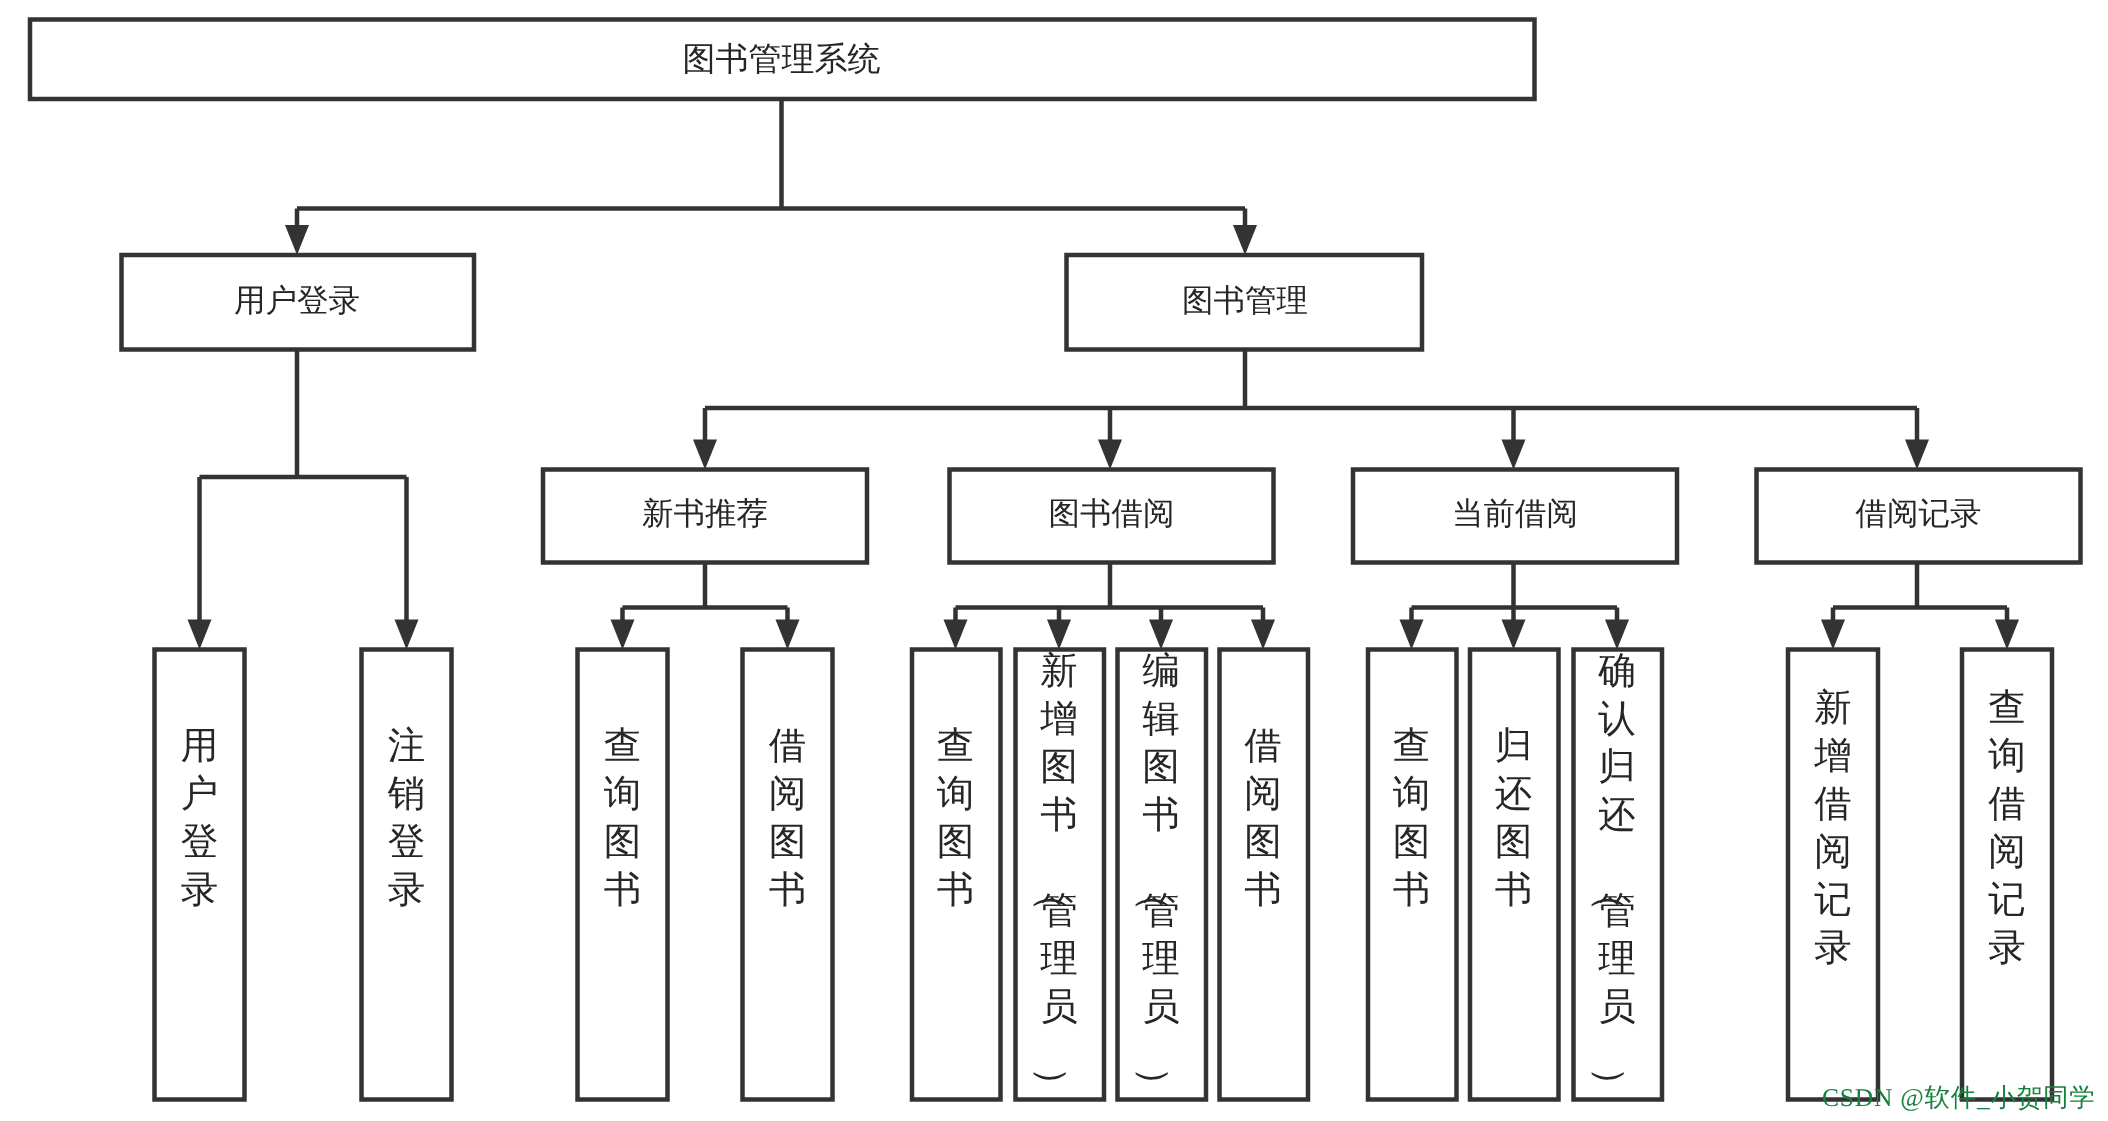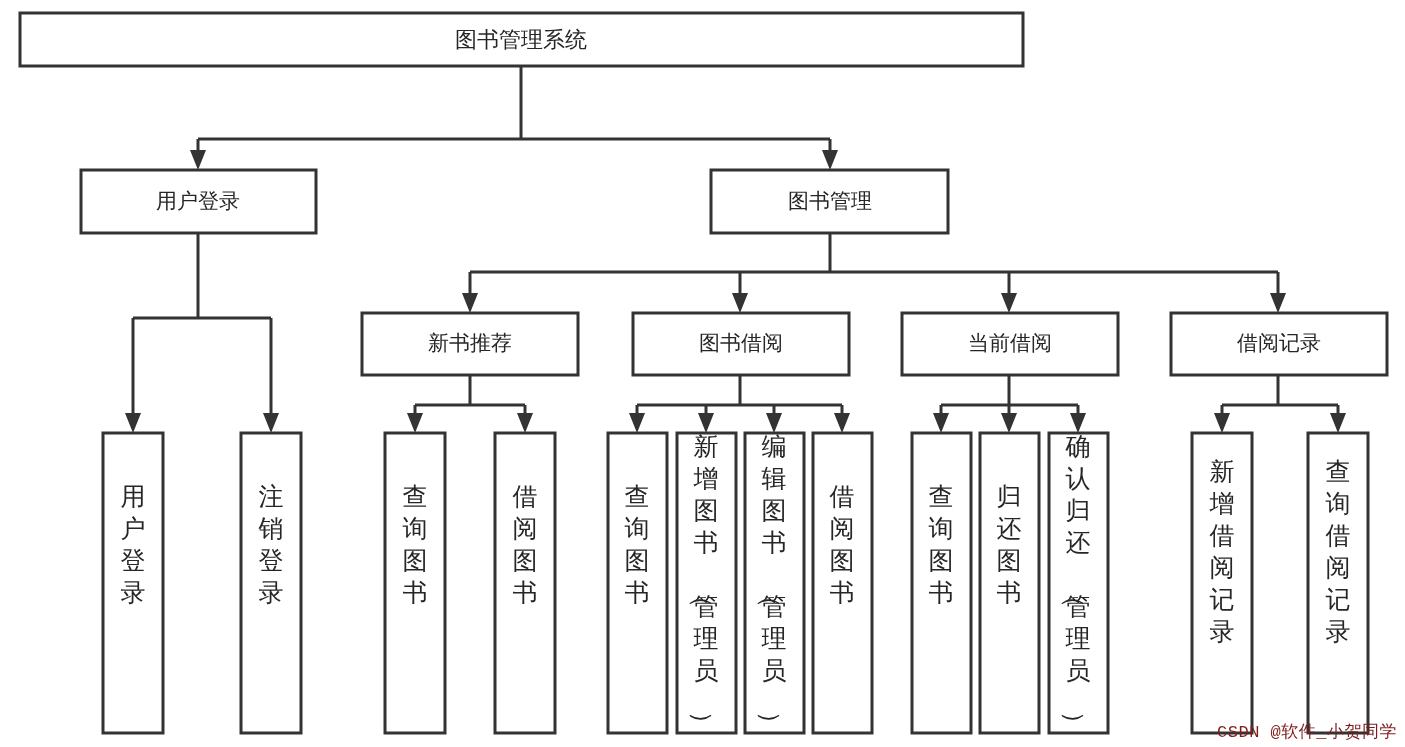--- a/index.html
+++ b/index.html
@@ -48,23 +48,23 @@
     fill: none;
   }
   .arrowhead {
     fill: #333333;
     stroke: none;
   }
   .watermark {
     position: absolute;
     right: 8px;
     bottom: 4px;
-    font-family: Liberation Mono, monospace;
+    font-family: Liberation Serif, serif;
     font-size: 17px;
-    color: #7f1d1d;
+    color: #15803d;
     letter-spacing: 0.5px;
     white-space: nowrap;
     pointer-events: none;
   }
 </style>
 </head>
 <body>
 
 <svg id="diagram" viewBox="0 0 1405 747" xmlns="http://www.w3.org/2000/svg">
 

